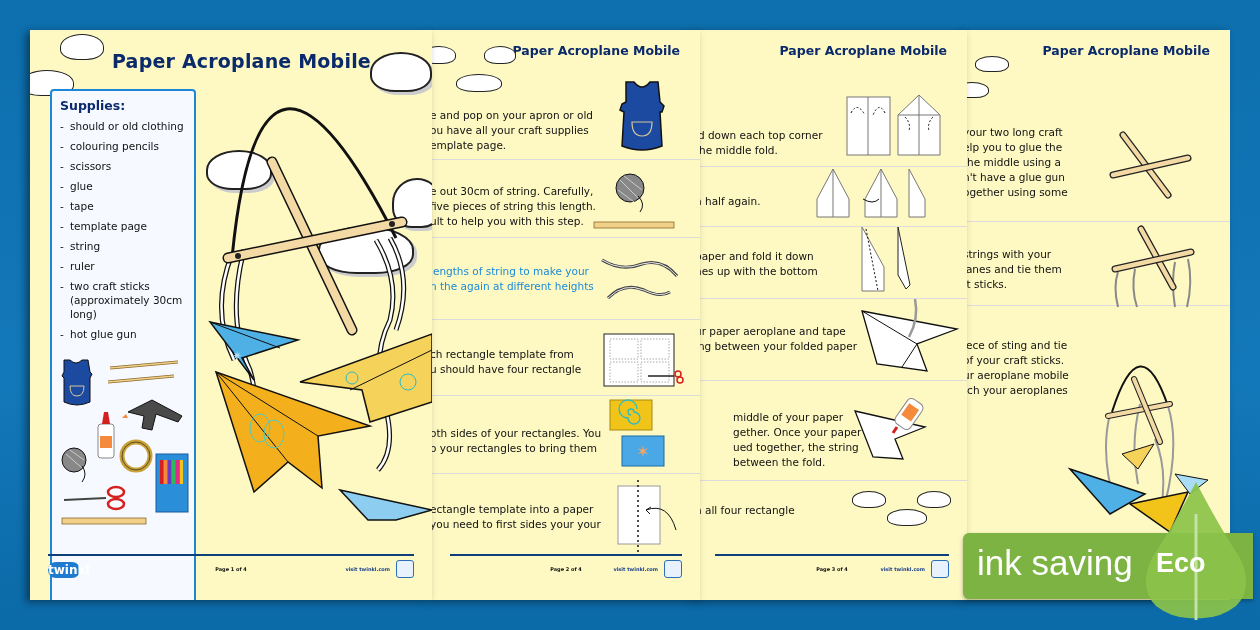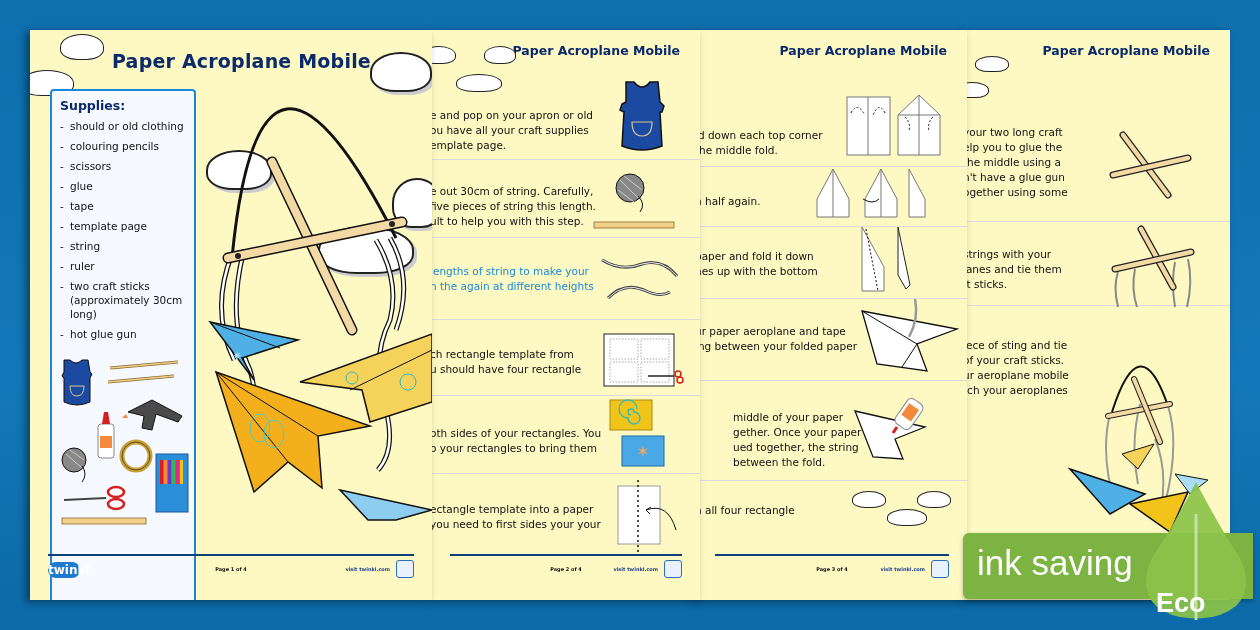--- a/index.html
+++ b/index.html
@@ -40,21 +40,21 @@
   .p4 .step .txt { left:-2px; }
 
   .cloud { position:absolute; border:1.2px solid #222; border-radius:50% 50% 40% 40%; background:#fff; }
   .cloud.big { border:2px solid #222; box-shadow: 3px 3px 0 #ccc; }
 
   svg { position:absolute; overflow:visible; }
 
   .eco { position:absolute; left:963px; top:533px; width:290px; height:66px; background:#7cb342;
     border-radius:6px 0 0 6px; z-index:10; box-shadow: 0 2px 4px rgba(0,0,0,0.3); }
   .eco .ink { position:absolute; left:14px; top:10px; font-size:35px; color:#fff; font-family:"Liberation Sans", sans-serif; }
-  .eco-label { position:absolute; left:1156px; top:548px; z-index:12; font-size:27px; font-weight:bold; color:#fff; font-family:"Liberation Sans", sans-serif;margin-top:40px; }
+  .eco-label { position:absolute; left:1156px; top:548px; z-index:12; font-size:27px; font-weight:bold; color:#fff; font-family:"Liberation Sans", sans-serif; }
 </style>
 </head>
 <body>
 
 <div class="bg-shade"></div>
 
 <div class="page p4">
   <div class="title">Paper Acroplane Mobile</div>
   <div class="cloud" style="left:10px;top:26px;width:34px;height:16px;"></div>
   <div class="cloud" style="left:-10px;top:52px;width:34px;height:16px;"></div>

